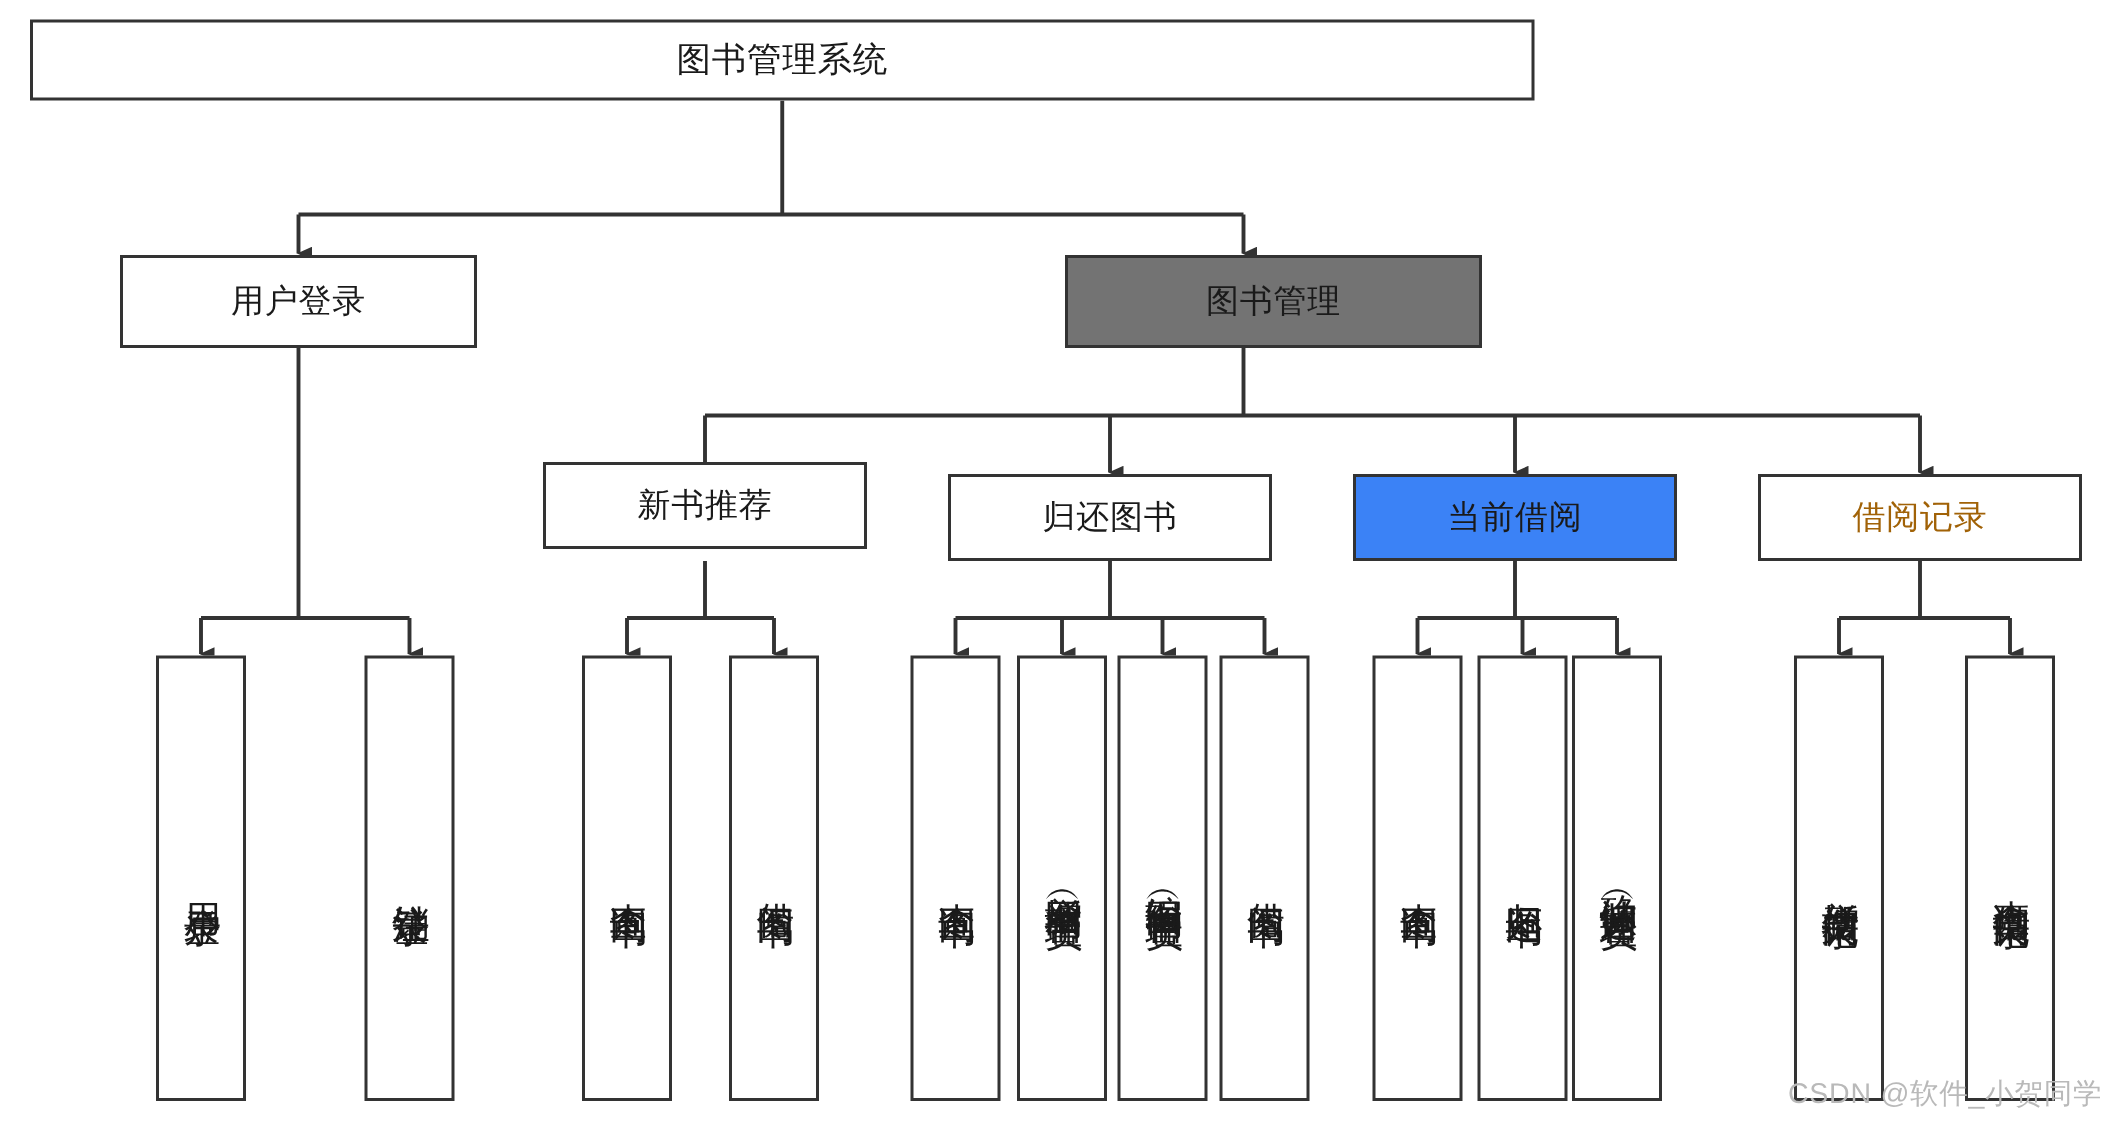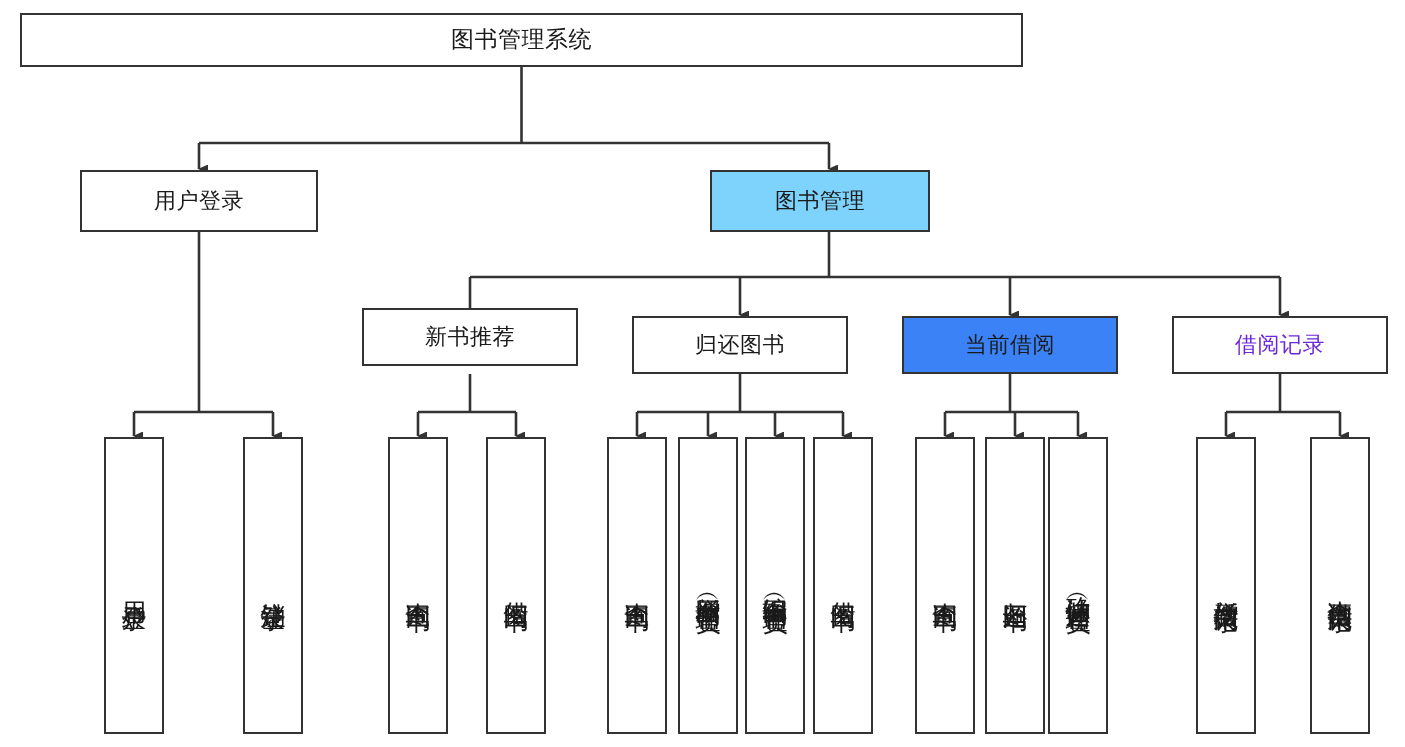--- a/index.html
+++ b/index.html
@@ -119,34 +119,34 @@
       </g>
   </svg>
 
   <div id="node-layer">
       <div class="node horiz root" style="left: 20px; top: 13px; width: 1003px; height: 54px; border-color: rgb(51, 51, 51); background: rgb(255, 255, 255);">
         <span class="node-label" style="color: rgb(26, 26, 26);">图书管理系统</span>
       </div>
       <div class="node horiz" style="left: 80px; top: 170px; width: 238px; height: 62px; border-color: rgb(51, 51, 51); background: rgb(255, 255, 255);">
         <span class="node-label" style="color: rgb(26, 26, 26);">用户登录</span>
       </div>
-      <div class="node horiz" style="left: 710px; top: 170px; width: 220px; height: 62px; border-color: rgb(51, 51, 51); background: #7dd3fc;">
+      <div class="node horiz" style="left: 710px; top: 170px; width: 278px; height: 62px; border-color: rgb(51, 51, 51); background: #737373;">
         <span class="node-label" style="color: rgb(26, 26, 26);">图书管理</span>
       </div>
       <div class="node horiz" style="left: 362px; top: 308px; width: 216px; height: 58px; border-color: rgb(51, 51, 51); background: rgb(255, 255, 255);">
         <span class="node-label" style="color: rgb(26, 26, 26);">新书推荐</span>
       </div>
       <div class="node horiz" style="left: 632px; top: 316px; width: 216px; height: 58px; border-color: rgb(51, 51, 51); background: rgb(255, 255, 255);">
         <span class="node-label" style="color: rgb(26, 26, 26);">归还图书</span>
       </div>
       <div class="node horiz" style="left: 902px; top: 316px; width: 216px; height: 58px; border-color: rgb(51, 51, 51); background: #3b82f6;">
         <span class="node-label" style="color: rgb(26, 26, 26);">当前借阅</span>
       </div>
       <div class="node horiz" style="left: 1172px; top: 316px; width: 216px; height: 58px; border-color: rgb(51, 51, 51); background: rgb(255, 255, 255);">
-        <span class="node-label" style="color: #6d28d9;">借阅记录</span>
+        <span class="node-label" style="color: #a16207;">借阅记录</span>
       </div>
       <div class="node vert" style="left: 104px; top: 437px; width: 60px; height: 297px; border-color: rgb(51, 51, 51); background: rgb(255, 255, 255);">
         <span class="node-label" style="color: rgb(26, 26, 26);">用户登录</span>
       </div>
       <div class="node vert" style="left: 243px; top: 437px; width: 60px; height: 297px; border-color: rgb(51, 51, 51); background: rgb(255, 255, 255);">
         <span class="node-label" style="color: rgb(26, 26, 26);">注销登录</span>
       </div>
       <div class="node vert" style="left: 388px; top: 437px; width: 60px; height: 297px; border-color: rgb(51, 51, 51); background: rgb(255, 255, 255);">
         <span class="node-label" style="color: rgb(26, 26, 26);">查询图书</span>
       </div>
@@ -175,13 +175,14 @@
         <span class="node-label" style="color: rgb(26, 26, 26);">确认归还（管理员）</span>
       </div>
       <div class="node vert" style="left: 1196px; top: 437px; width: 60px; height: 297px; border-color: rgb(51, 51, 51); background: rgb(255, 255, 255);">
         <span class="node-label" style="color: rgb(26, 26, 26);">新增借阅记录</span>
       </div>
       <div class="node vert" style="left: 1310px; top: 437px; width: 60px; height: 297px; border-color: rgb(51, 51, 51); background: rgb(255, 255, 255);">
         <span class="node-label" style="color: rgb(26, 26, 26);">查询借阅记录</span>
       </div>
     </div>
 
+  <div class="watermark" style="left: 1192px; top: 716px; color: rgb(185, 185, 185);">CSDN @软件_小贺同学</div>
 </div>
 
 </body></html>

